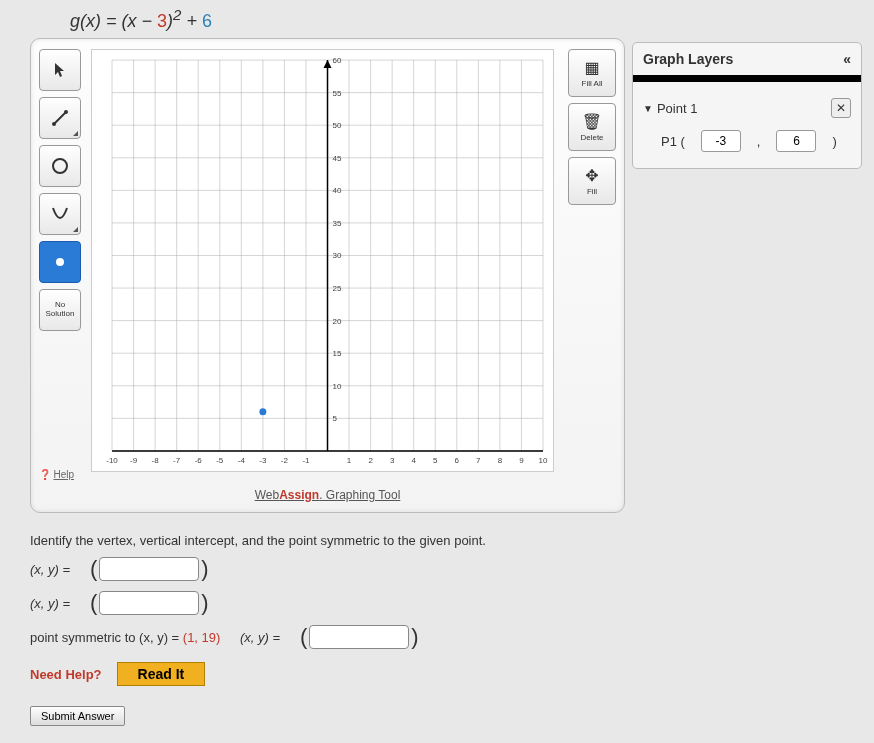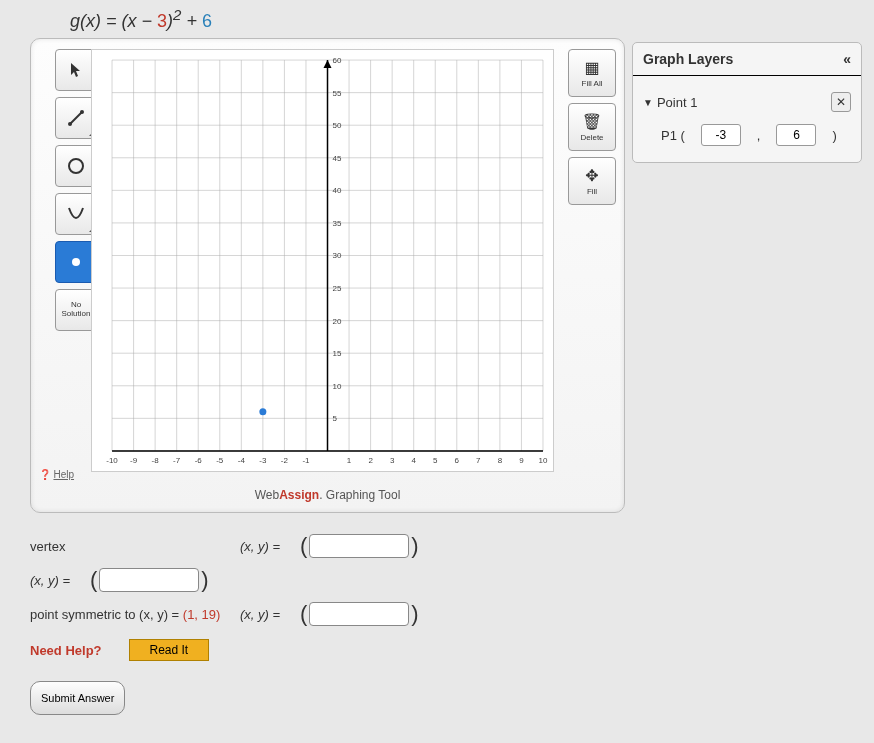--- a/index.html
+++ b/index.html
@@ -25,21 +25,21 @@
   height: 475px;
   margin-left: 30px;
   background: linear-gradient(#fdfdfd,#f3f3f3);
   border: 1px solid #bbb;
   border-radius: 10px;
   position: relative;
   box-shadow: inset 0 0 5px rgba(0,0,0,0.1);
 }
 .tools-left {
   position: absolute;
-  left: 24px; top: 10px;
+  left: 8px; top: 10px;
   display: flex;
   flex-direction: column;
   gap: 6px;
 }
 .tool-btn {
   width: 42px; height: 42px;
   background: linear-gradient(#fff,#e8e8e8);
   border: 1px solid #999;
   border-radius: 4px;
   display: flex;
@@ -92,39 +92,39 @@
 
 .grid-area {
   position:absolute;
   left:60px; top:10px; right:70px; bottom:40px;
   background:#fff;
   border:1px solid #ccc;
 }
 .grid-area svg { width:100%; height:100%; display:block; }
 .branding {
   position:absolute; bottom:10px; left:0; right:0;
-  text-align:center; font-size:12px; color:#555;
+  text-align:center; font-size:12px; color:#555;text-decoration:underline;
 }
 .branding .wa { color:#c0392b; font-weight:bold; }
 
 .layers-panel {
   position:absolute;
   left:632px; top:42px;
   width:230px;
   background:#f5f5f5;
   border:1px solid #bbb;
   border-radius:5px;
 }
 .layers-header {
   padding:8px 10px;
   font-weight:bold;
   font-size:14px;
   display:flex; justify-content:space-between;
   align-items:center;
-  border-bottom:1px solid #000000;
+  border-bottom:7px solid #000000;
 }
 .layers-body { padding:10px; }
 .layer-row {
   display:flex;align-items:center;gap:4px;
   padding:6px 0;
 }
 .layer-triangle { font-size:10px; }
 .layer-close {
   width:20px;height:20px;border:1px solid #999;
   background:#eee;border-radius:3px;
@@ -161,40 +161,41 @@
 }
 .answer-box {
   width:100px;height:24px;
   border:1px solid #888;
   border-radius:4px;
 }
 .paren { font-size:22px; }
 
 .need-help {
   margin-top:12px;
-  display:flex;align-items:center;gap:27px;
+  display:flex;align-items:center;gap:15px;
 }
 .need-help-label { color:#c0392b; font-weight:bold; }
 .readit-btn {
   background:#e8a view;
   background:#f0b020;
   border:1px solid #b08000;
-  font-size:12px;
+  font-size:14px;
   padding:3px 20px;
   cursor:pointer;
+  font-weight:bold;
 }
 
 .submit-btn {
   margin-top:20px;
   font-size:11px;
-  padding:10px 10px;
+  padding:3px 10px;
   border:1px solid #888;
   background:linear-gradient(#fdfdfd,#ddd);
   cursor:pointer;
-  border-radius:10px;
+  border-radius:2px;
 }
 </style>
 </head>
 <body>
 
 <div class="equation">
   <span>g(x)</span> =
   <span>(</span><span>x − </span><span class="red">3</span><span>)</span><sup>2</sup><span> + </span><span class="blue">6</span>
 </div>
 
@@ -346,23 +347,23 @@
       <span>P1 (</span>
       <input class="coord-input" value="-3" style="">
       <span>,</span>
       <input class="coord-input" value="6" style="">
       <span>)</span>
     </div>
   </div>
 </div>
 
 <div class="question-area">
+  <div style="margin-bottom:8px">Identify the vertex, vertical intercept, and the point symmetric to the given point.</div>
 
   <div class="q-row">
-    <span class="q-label">vertex</span>
     <span class="q-xy" style="width:60px">(x, y) =</span>
     <span class="paren-input">
       <span class="paren">(</span>
       <input class="answer-box" style="">
       <span class="paren">)</span>
     </span>
   </div>
 
   <div class="q-row">
     <span class="q-xy" style="width:60px">(x, y) =</span>

